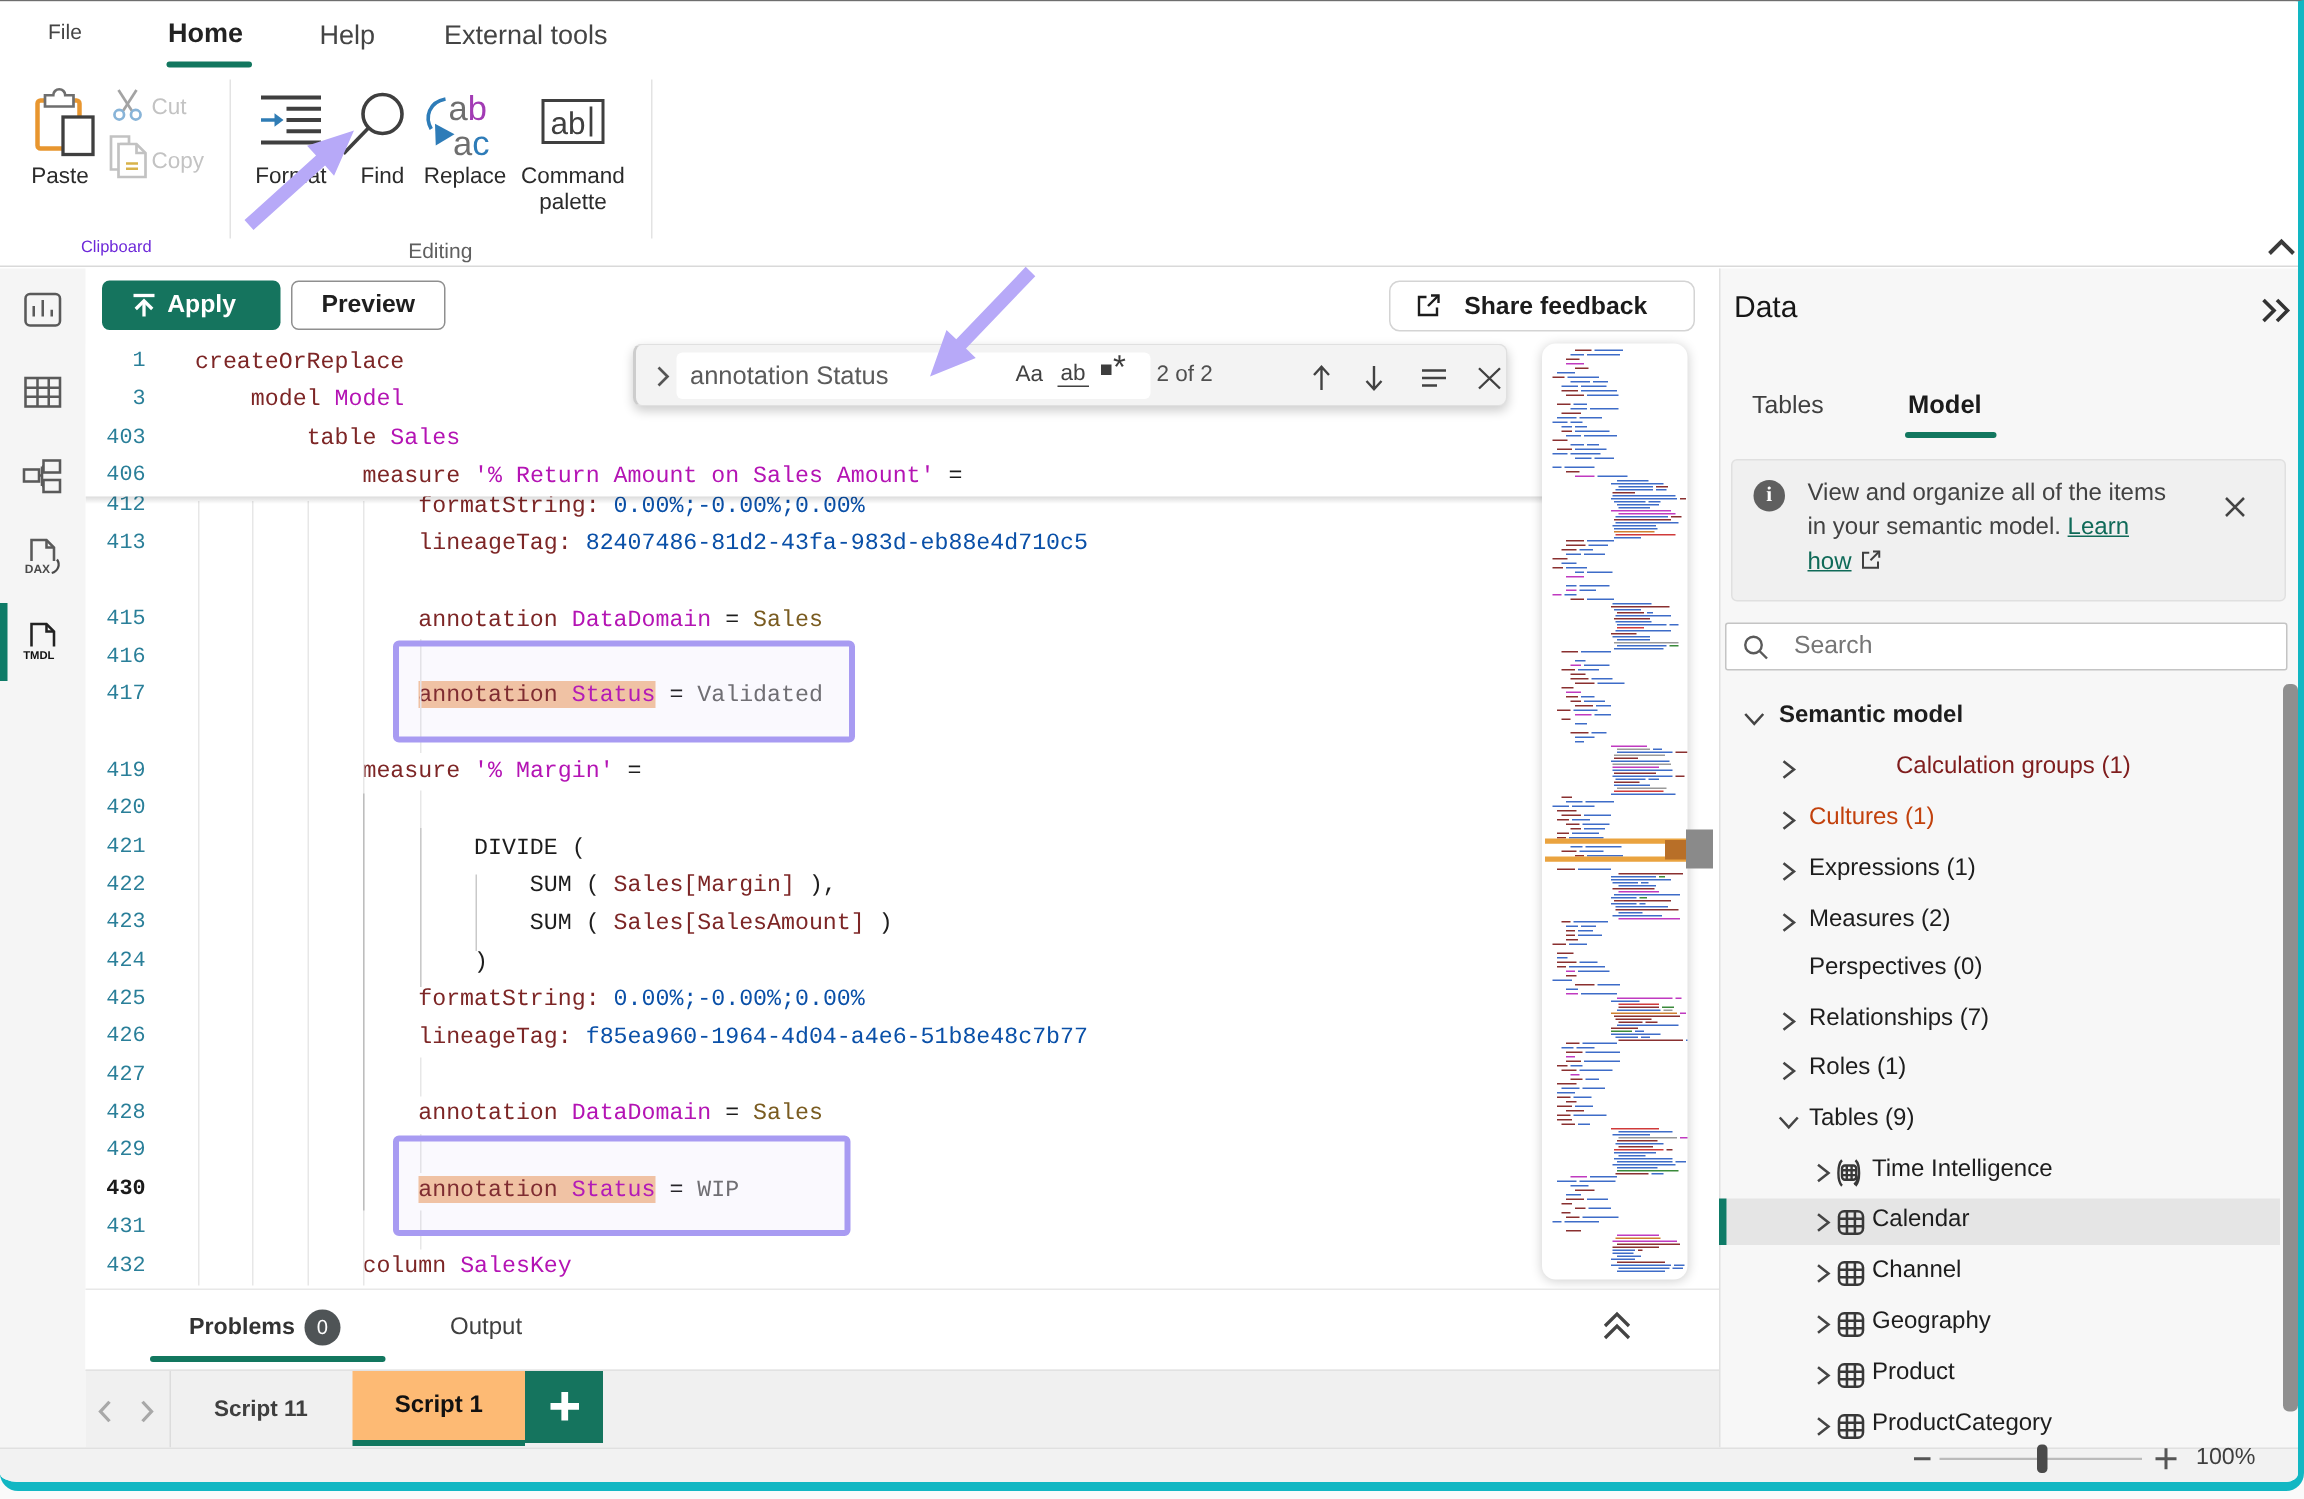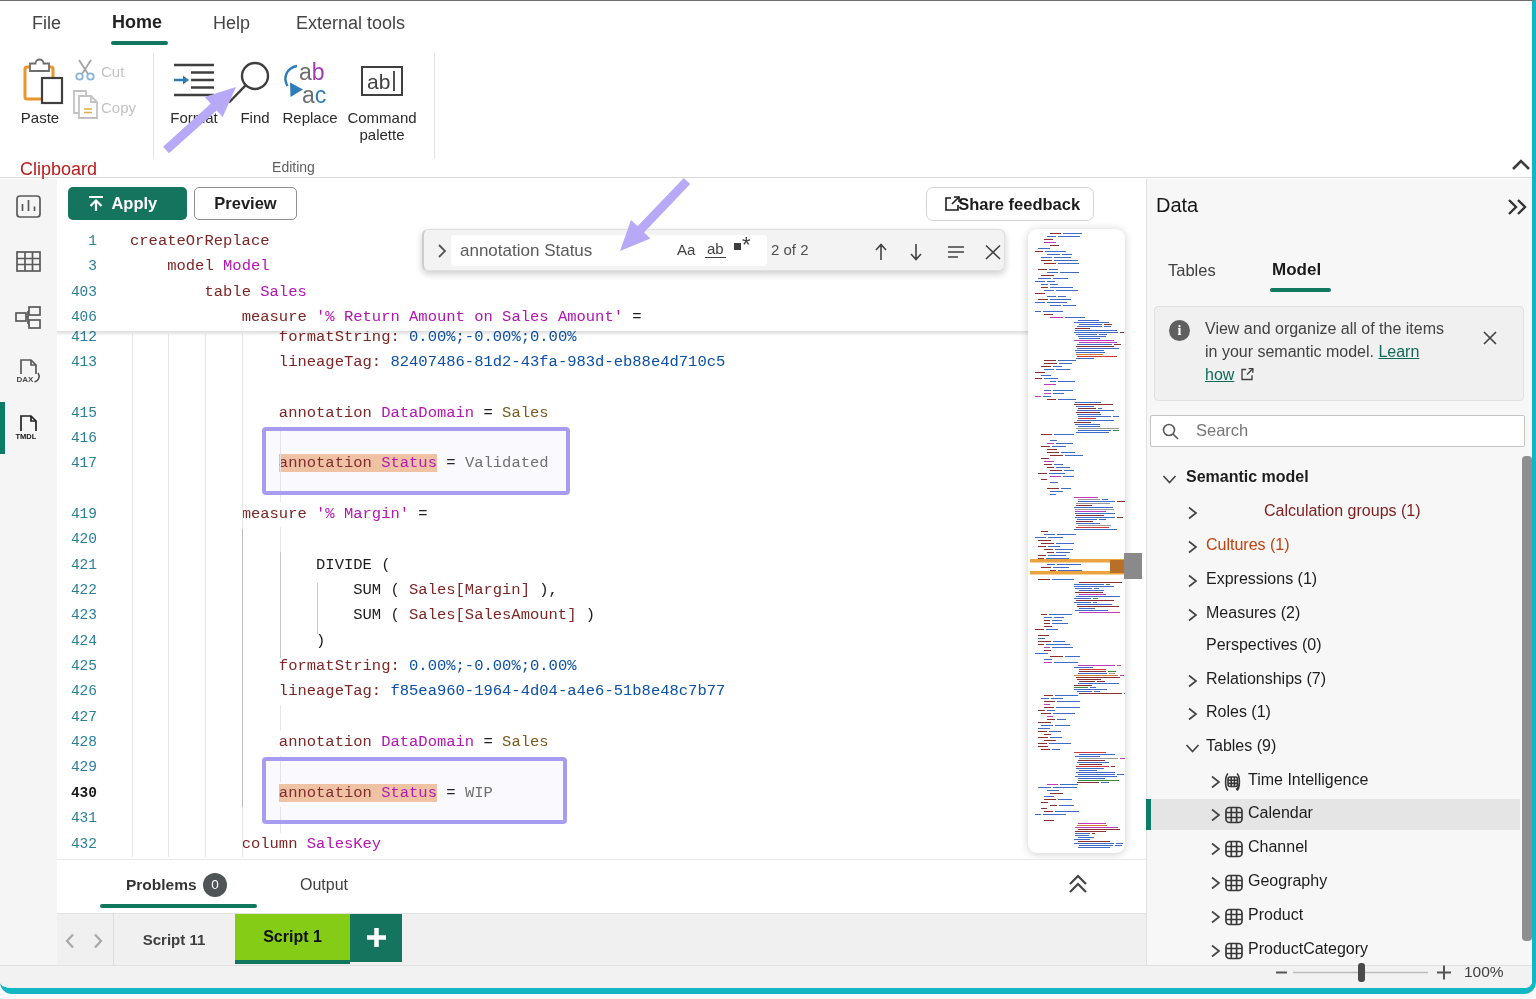--- a/index.html
+++ b/index.html
@@ -14,28 +14,28 @@
 .k{color:#7d2626}
 .e{color:#b414b4}
 .v{color:#0a50a8}
 .s{color:#7a5c21}
 .g{color:#6d6d6d}
 .hl{background:#f5c5a0}
 </style></head><body>
 <div id="app">
 
 <div class="a" style="left:0;top:0;width:1532px;height:177px;background:#fff;border-bottom:1px solid #d9d9d9"></div>
-<div class="a" style="left:32px;top:12px;font-size:18px;color:#444">File</div>
+<div class="a" style="left:32px;top:12px;font-size:14px;color:#444">File</div>
 <div class="a" style="left:112px;top:11px;font-size:18px;font-weight:700;color:#222">Home</div>
 <div class="a" style="left:111px;top:40px;width:57px;height:4px;background:#12775f;border-radius:2px"></div>
 <div class="a" style="left:213px;top:12px;font-size:18px;color:#444">Help</div>
 <div class="a" style="left:296px;top:12px;font-size:18px;color:#444">External tools</div>
 <div class="a" style="left:153px;top:52px;width:1px;height:106px;background:#e3e3e3"></div>
 <div class="a" style="left:434px;top:52px;width:1px;height:106px;background:#e3e3e3"></div>
-<div class="a" style="left:20px;top:158px;width:115px;text-align:left;font-size:18px;color:#b91c1c">Clipboard</div>
+<div class="a" style="left:20px;top:158px;width:115px;text-align:center;font-size:11px;color:#6d28d9">Clipboard</div>
 <div class="a" style="left:236px;top:158px;width:115px;text-align:center;font-size:14px;color:#5f5f5f">Editing</div>
 <div class="a" style="left:2px;top:108px;width:76px;text-align:center;font-size:15px;color:#2b2b2b">Paste</div>
 <div class="a" style="left:101px;top:62px;font-size:15px;color:#c3c3c3">Cut</div>
 <div class="a" style="left:101px;top:98px;font-size:15px;color:#c3c3c3">Copy</div>
 <div class="a" style="left:156px;top:108px;width:76px;text-align:center;font-size:15px;color:#2b2b2b">Format</div>
 <div class="a" style="left:217px;top:108px;width:76px;text-align:center;font-size:15px;color:#2b2b2b">Find</div>
 <div class="a" style="left:272px;top:108px;width:76px;text-align:center;font-size:15px;color:#2b2b2b">Replace</div>
 <div class="a" style="left:342px;top:108px;width:80px;text-align:center;font-size:15px;color:#2b2b2b">Command<br>palette</div>
 <svg class="a" style="left:0;top:0" width="460" height="160" viewBox="0 0 460 160">
 
@@ -109,21 +109,21 @@
 </svg>
 <div class="a" style="left:68px;top:186px;width:119px;height:33px;background:#15745e;border-radius:5px;color:#fff;font-size:16.5px;font-weight:700;text-align:center;line-height:33px">&nbsp;&nbsp;&nbsp;Apply</div>
 <svg class="a" style="left:86px;top:193px" width="20" height="20" viewBox="0 0 20 20">
       <g stroke="#fff" stroke-width="2.2" fill="none">
         <path d="M3 3 H17"></path>
         <path d="M10 17 V7"></path>
         <path d="M4.5 12 L10 6.5 L15.5 12"></path>
       </g>
     </svg>
 <div class="a" style="left:194px;top:186px;width:103px;height:33px;background:#fff;border:1px solid #8f8f8f;border-radius:5px;color:#1f1f1f;font-size:16.5px;font-weight:700;text-align:center;line-height:31px">Preview</div>
-<div class="a" style="left:926px;top:186px;width:168px;height:34px;background:#fff;border:1px solid #d4d4d4;border-radius:7px;color:#1c1c1c;font-size:16.5px;font-weight:600;line-height:32px;text-align:center">&nbsp;&nbsp;&nbsp;&nbsp;Share feedback</div>
+<div class="a" style="left:926px;top:186px;width:204px;height:34px;background:#fff;border:1px solid #d4d4d4;border-radius:7px;color:#1c1c1c;font-size:16.5px;font-weight:600;line-height:32px;text-align:center">&nbsp;&nbsp;&nbsp;&nbsp;Share feedback</div>
 <svg class="a" style="left:943px;top:194px" width="18" height="18" viewBox="0 0 18 18">
       <g stroke="#1c1c1c" stroke-width="1.6" fill="none">
         <path d="M8 3 H3 V15 H15 V10"></path>
         <path d="M11 2 H16 V7"></path>
         <path d="M16 2 L9 9"></path>
       </g>
     </svg>
 <div class="a" style="left:57px;top:177px;width:973px;height:684px;overflow:hidden" id="codewrap">
 <div class="row" style="top:146.5px;width:973px"><span class="num">412</span><span class="cd">                <span class="k">formatString: </span><span class="v">0.00%;-0.00%;0.00%</span></span></div>
 <div class="row" style="top:171.85000000000002px;width:973px"><span class="num">413</span><span class="cd">                <span class="k">lineageTag: </span><span class="v">82407486-81d2-43fa-983d-eb88e4d710c5</span></span></div>
@@ -558,21 +558,21 @@
     </svg>
 <div class="a" style="left:57px;top:912px;width:1089px;height:52px;background:#f0f0f0;border-top:1px solid #e2e2e2"></div>
 <svg class="a" style="left:62px;top:930px" width="50" height="20" viewBox="0 0 50 20">
       <g fill="none" stroke="#a8a8a8" stroke-width="2.2">
         <path d="M11 3.5 L5 10 L11 16.5"></path>
         <path d="M33 3.5 L39 10 L33 16.5"></path>
       </g>
     </svg>
 <div class="a" style="left:113px;top:913px;width:1px;height:51px;background:#dcdcdc"></div>
 <div class="a" style="left:113px;top:913px;width:122px;height:51px;font-size:15px;font-weight:600;color:#3f3f3f;text-align:center;line-height:51px">Script 11</div>
-<div class="a" style="left:235px;top:913px;width:115px;height:46px;background:#84cc16;font-size:16px;font-weight:700;color:#111;text-align:center;line-height:46px">Script 1</div>
+<div class="a" style="left:235px;top:913px;width:115px;height:46px;background:#fdba74;font-size:16px;font-weight:700;color:#111;text-align:center;line-height:46px">Script 1</div>
 <div class="a" style="left:235px;top:959px;width:115px;height:4px;background:#12775f"></div>
 <div class="a" style="left:350px;top:913px;width:52px;height:48px;background:#15745e"></div>
 <svg class="a" style="left:364px;top:924px" width="25" height="25" viewBox="0 0 25 25">
       <path d="M12.5 3 V22 M3 12.5 H22" stroke="#fff" stroke-width="4.5"></path>
     </svg>
 <div class="a" style="left:1146px;top:178px;width:386px;height:786px;background:#f7f7f7;border-left:1px solid #e1e1e1"></div>
 <div class="a" style="left:1156px;top:193px;font-size:20px;font-weight:400;color:#171717">Data</div>
 <svg class="a" style="left:1504px;top:196px" width="26" height="20" viewBox="0 0 26 20">
       <g fill="none" stroke="#333" stroke-width="2.4">
         <path d="M5 3 L12 10 L5 17"></path>

